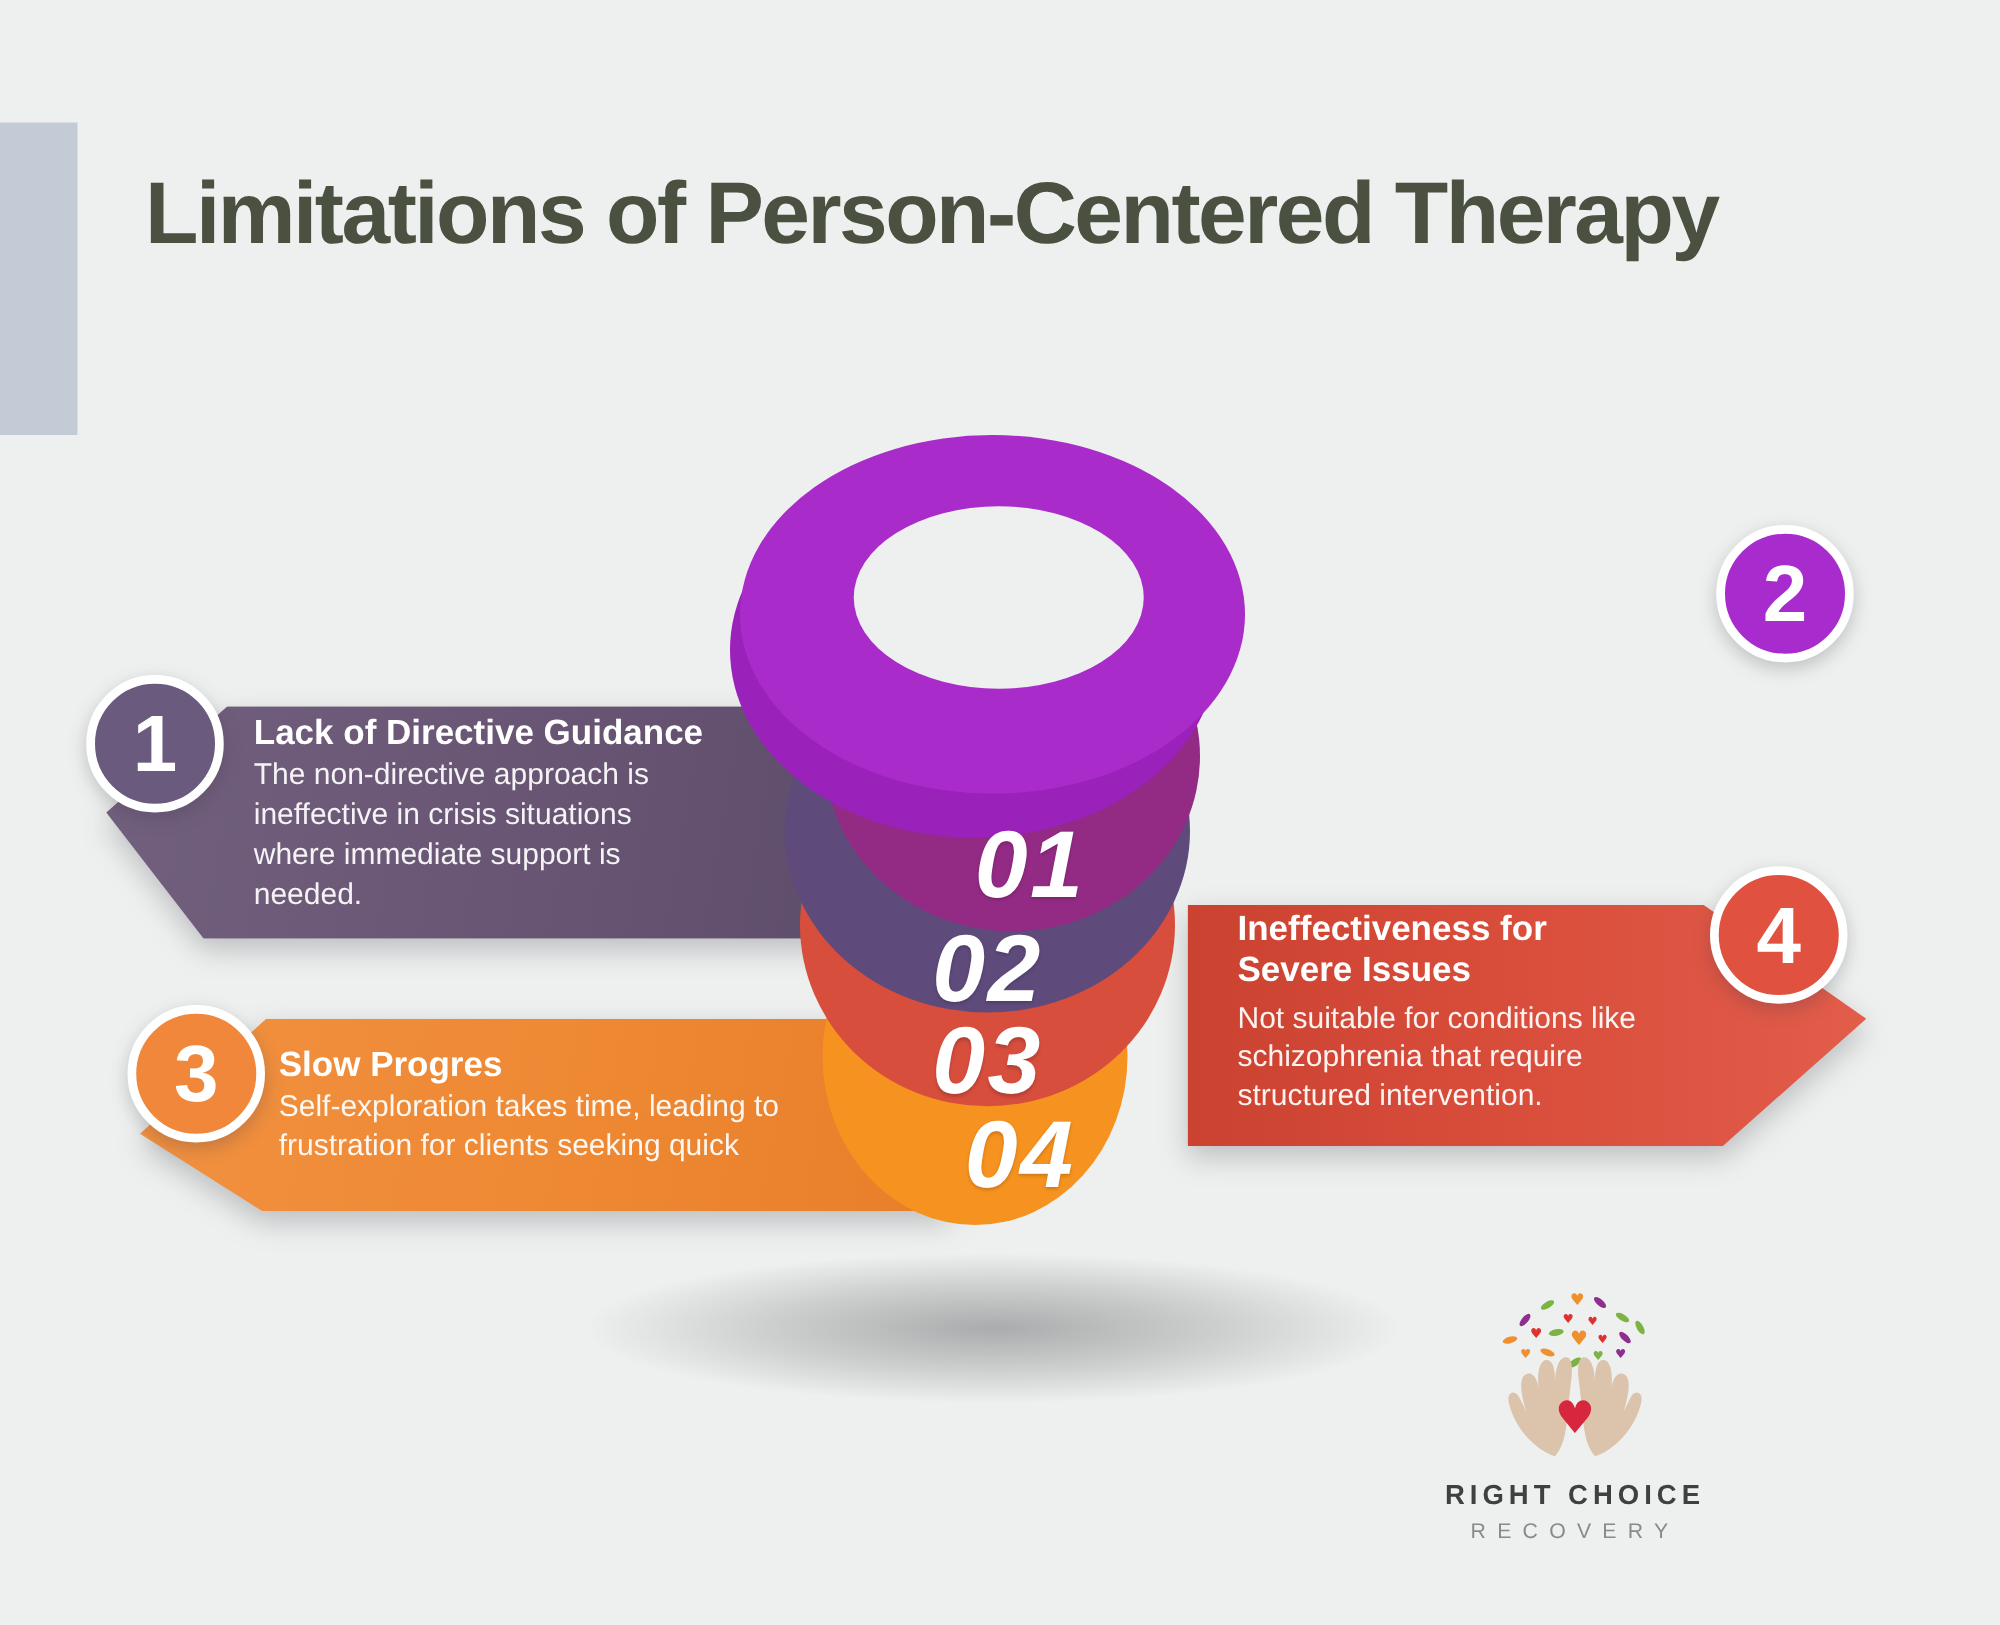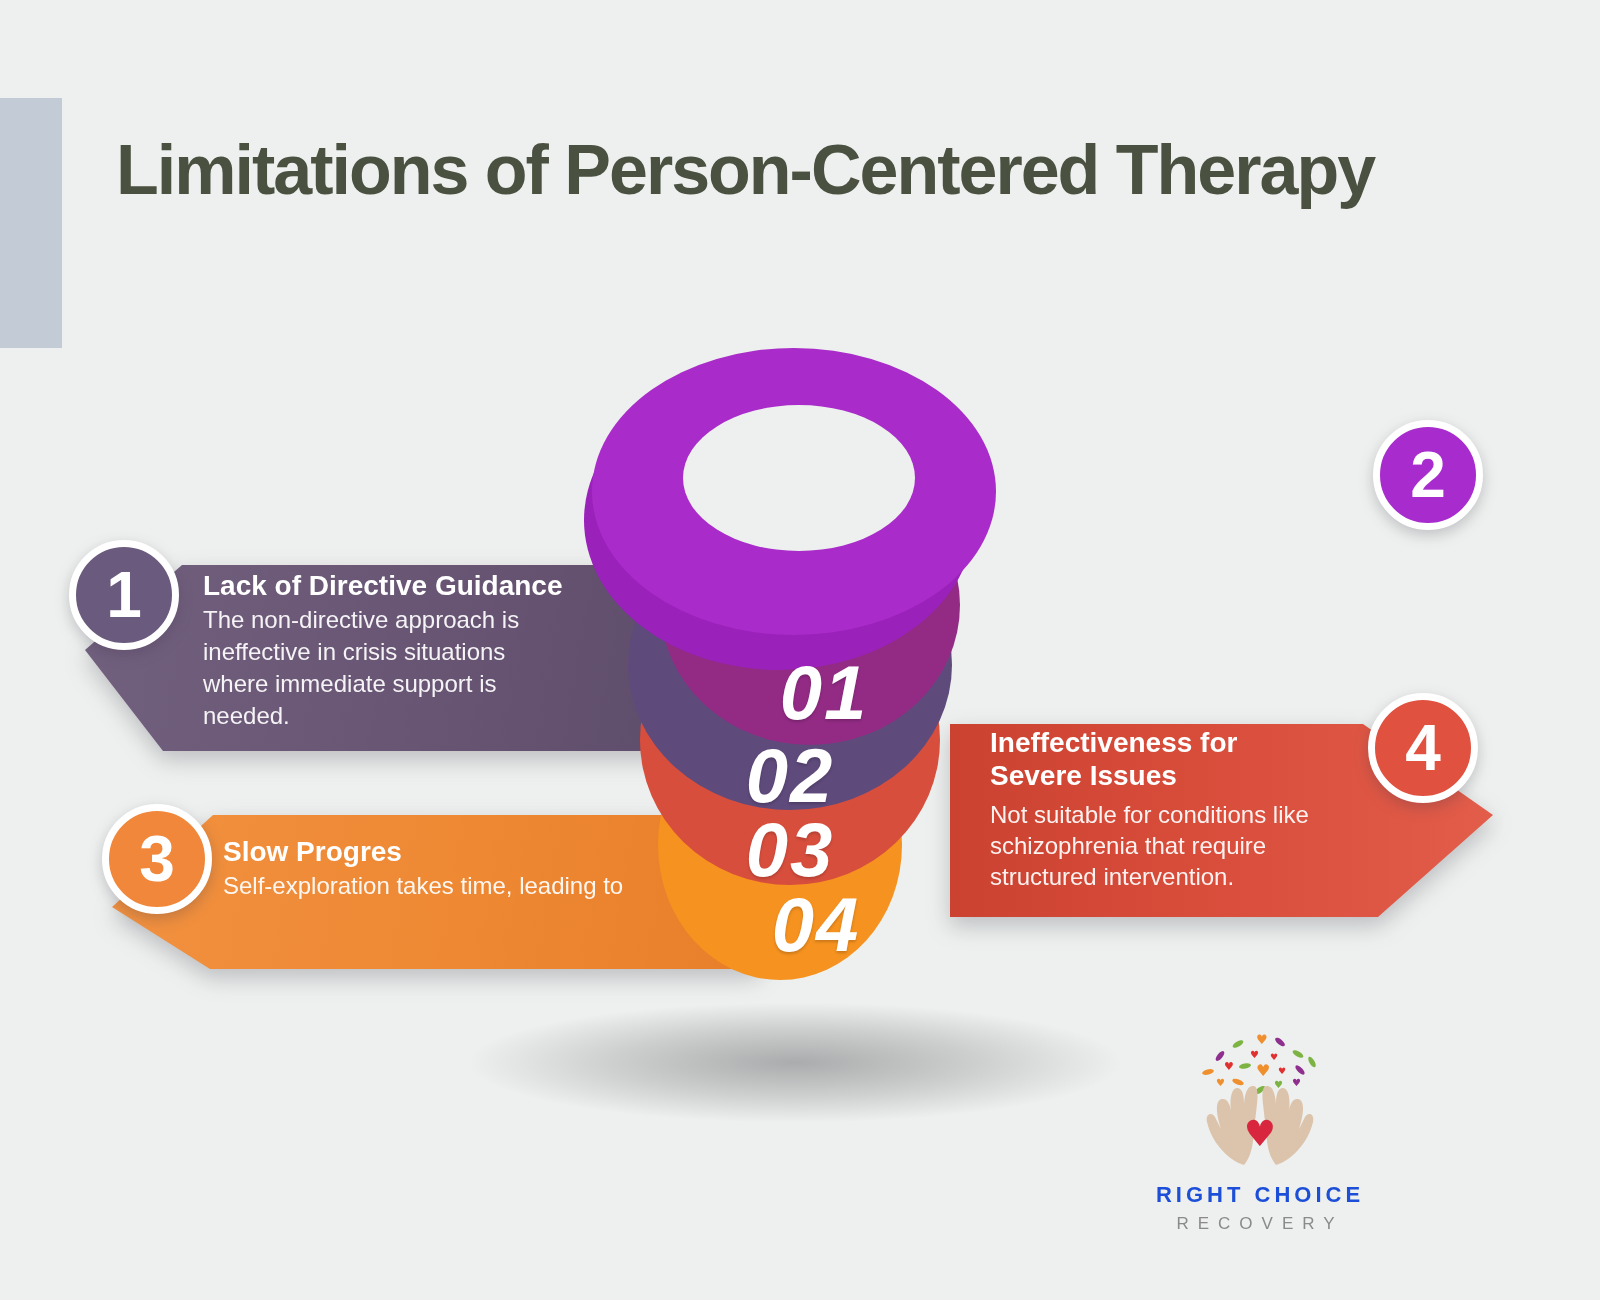--- a/index.html
+++ b/index.html
@@ -87,21 +87,21 @@
     font-size:76px;font-weight:bold;font-style:italic;color:#ffffff;
     text-shadow:0 2px 3px rgba(0,0,0,.18);letter-spacing:2px;
   }
   .fn1{left:824px;top:692px;}
   .fn2{left:790px;top:775px;}
   .fn3{left:790px;top:849px;}
   .fn4{left:816px;top:924px;}
 
   
   .logo{position:absolute;left:1150px;top:1030px;width:220px;text-align:center;}
-  .logo-name{font-size:22px;font-weight:bold;letter-spacing:4px;color:#1d4ed8;margin-top:8px;white-space:nowrap;text-align:center;}
+  .logo-name{font-size:22px;font-weight:bold;letter-spacing:4px;color:#404040;margin-top:8px;white-space:nowrap;text-align:center;}
   .logo-sub{font-size:17px;letter-spacing:9px;color:#8a8a8a;margin-top:6px;white-space:nowrap;}
 </style>
 </head>
 <body>
 
 <div class="stage">
 
   <div class="accent-bar"></div>
 
   <div class="page-title">Limitations of Person-Centered Therapy</div>
@@ -127,20 +127,21 @@
   <div class="num-circle nc2">
     <span>2</span>
   </div>
 
   <div class="banner banner3">
     <div class="shape"></div>
     <div class="txt">
       <div class="b-heading">Slow Progres</div>
       <div class="bodyblock">
         <div class="b-line">Self-exploration takes time, leading to</div>
+        <div class="b-line">frustration for clients seeking quick</div>
       </div>
     </div>
   </div>
   <div class="num-circle nc3">
     <span>3</span>
   </div>
 
   <div class="banner banner4">
     <div class="shape"></div>
     <div class="txt">

